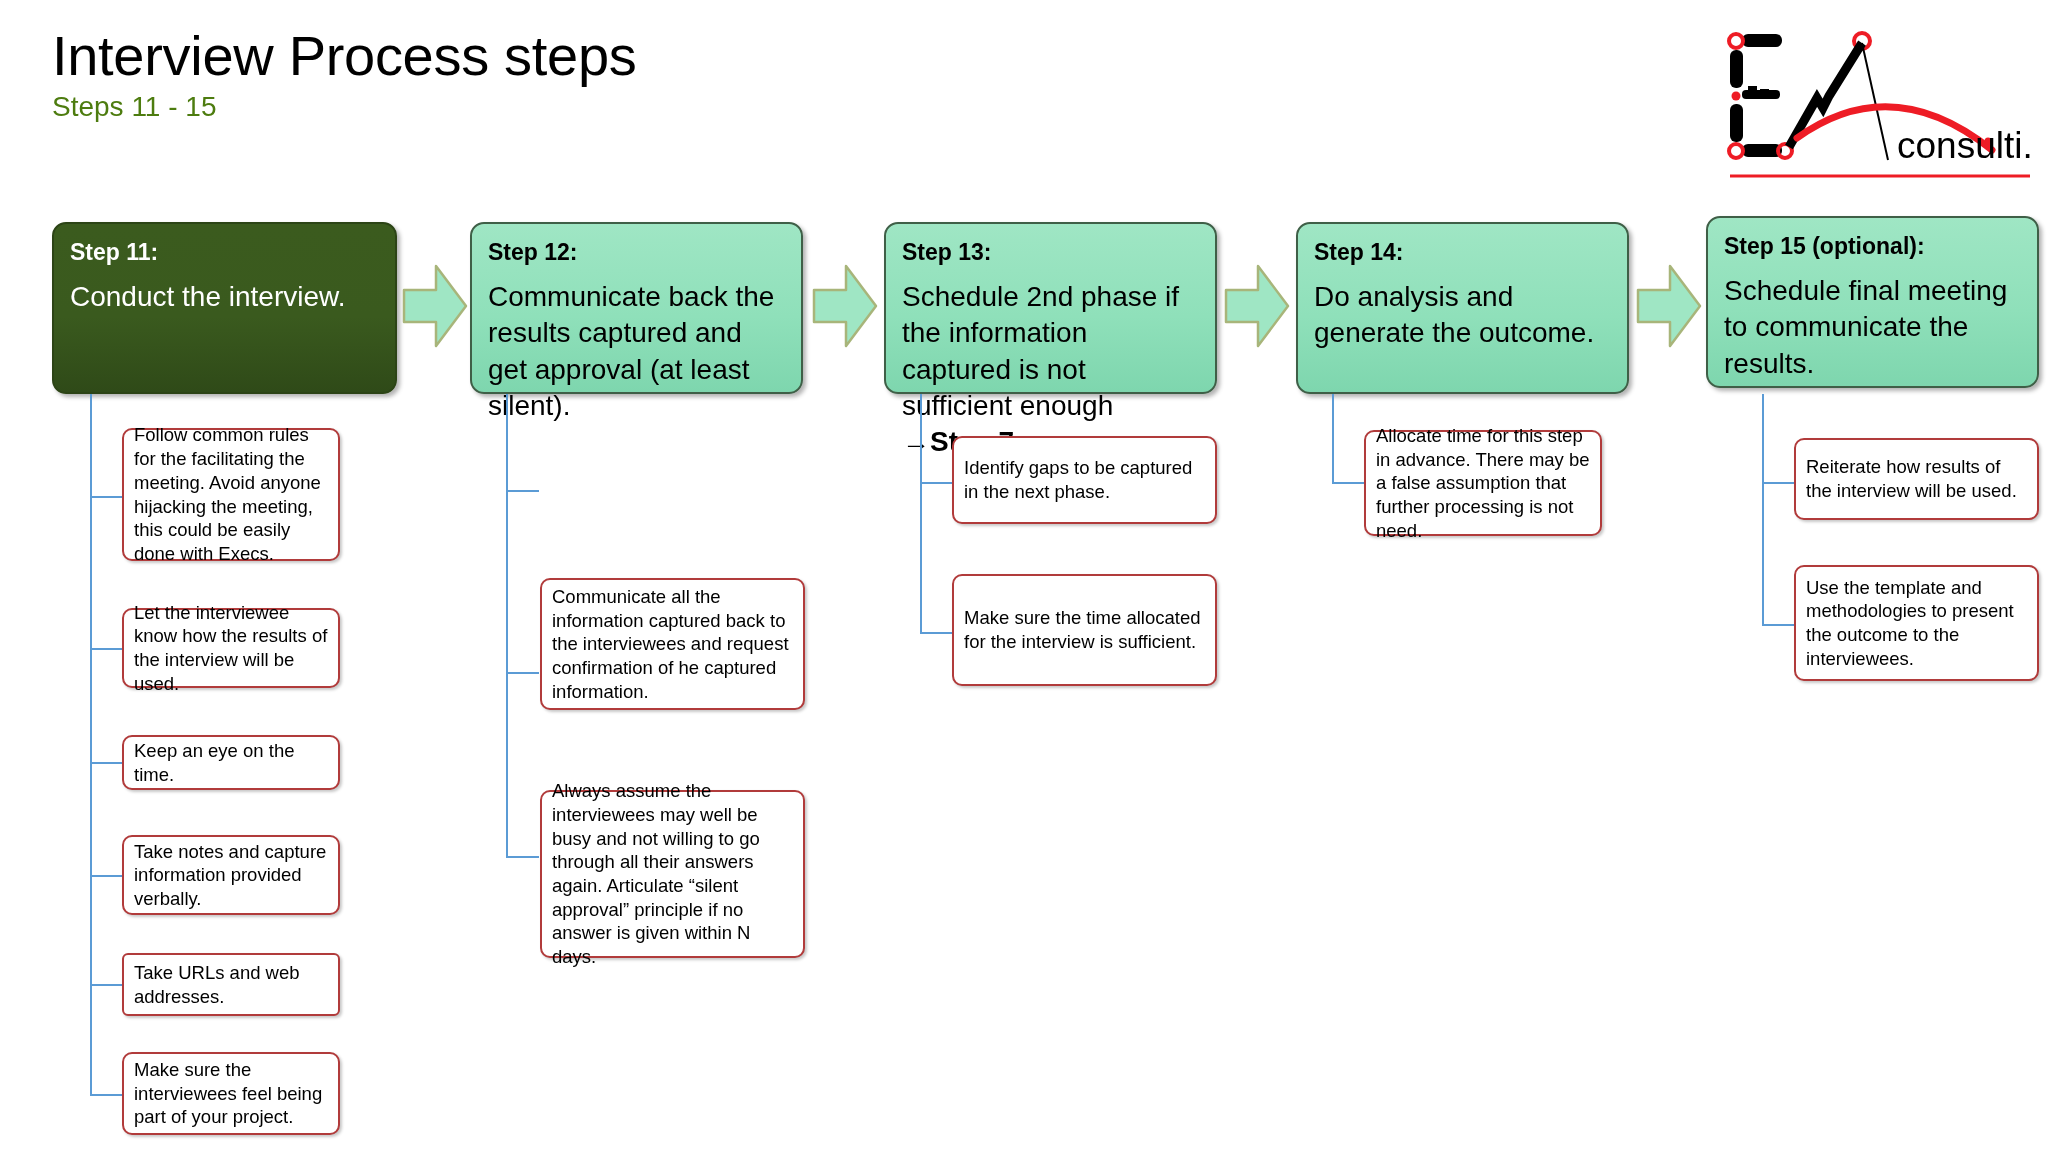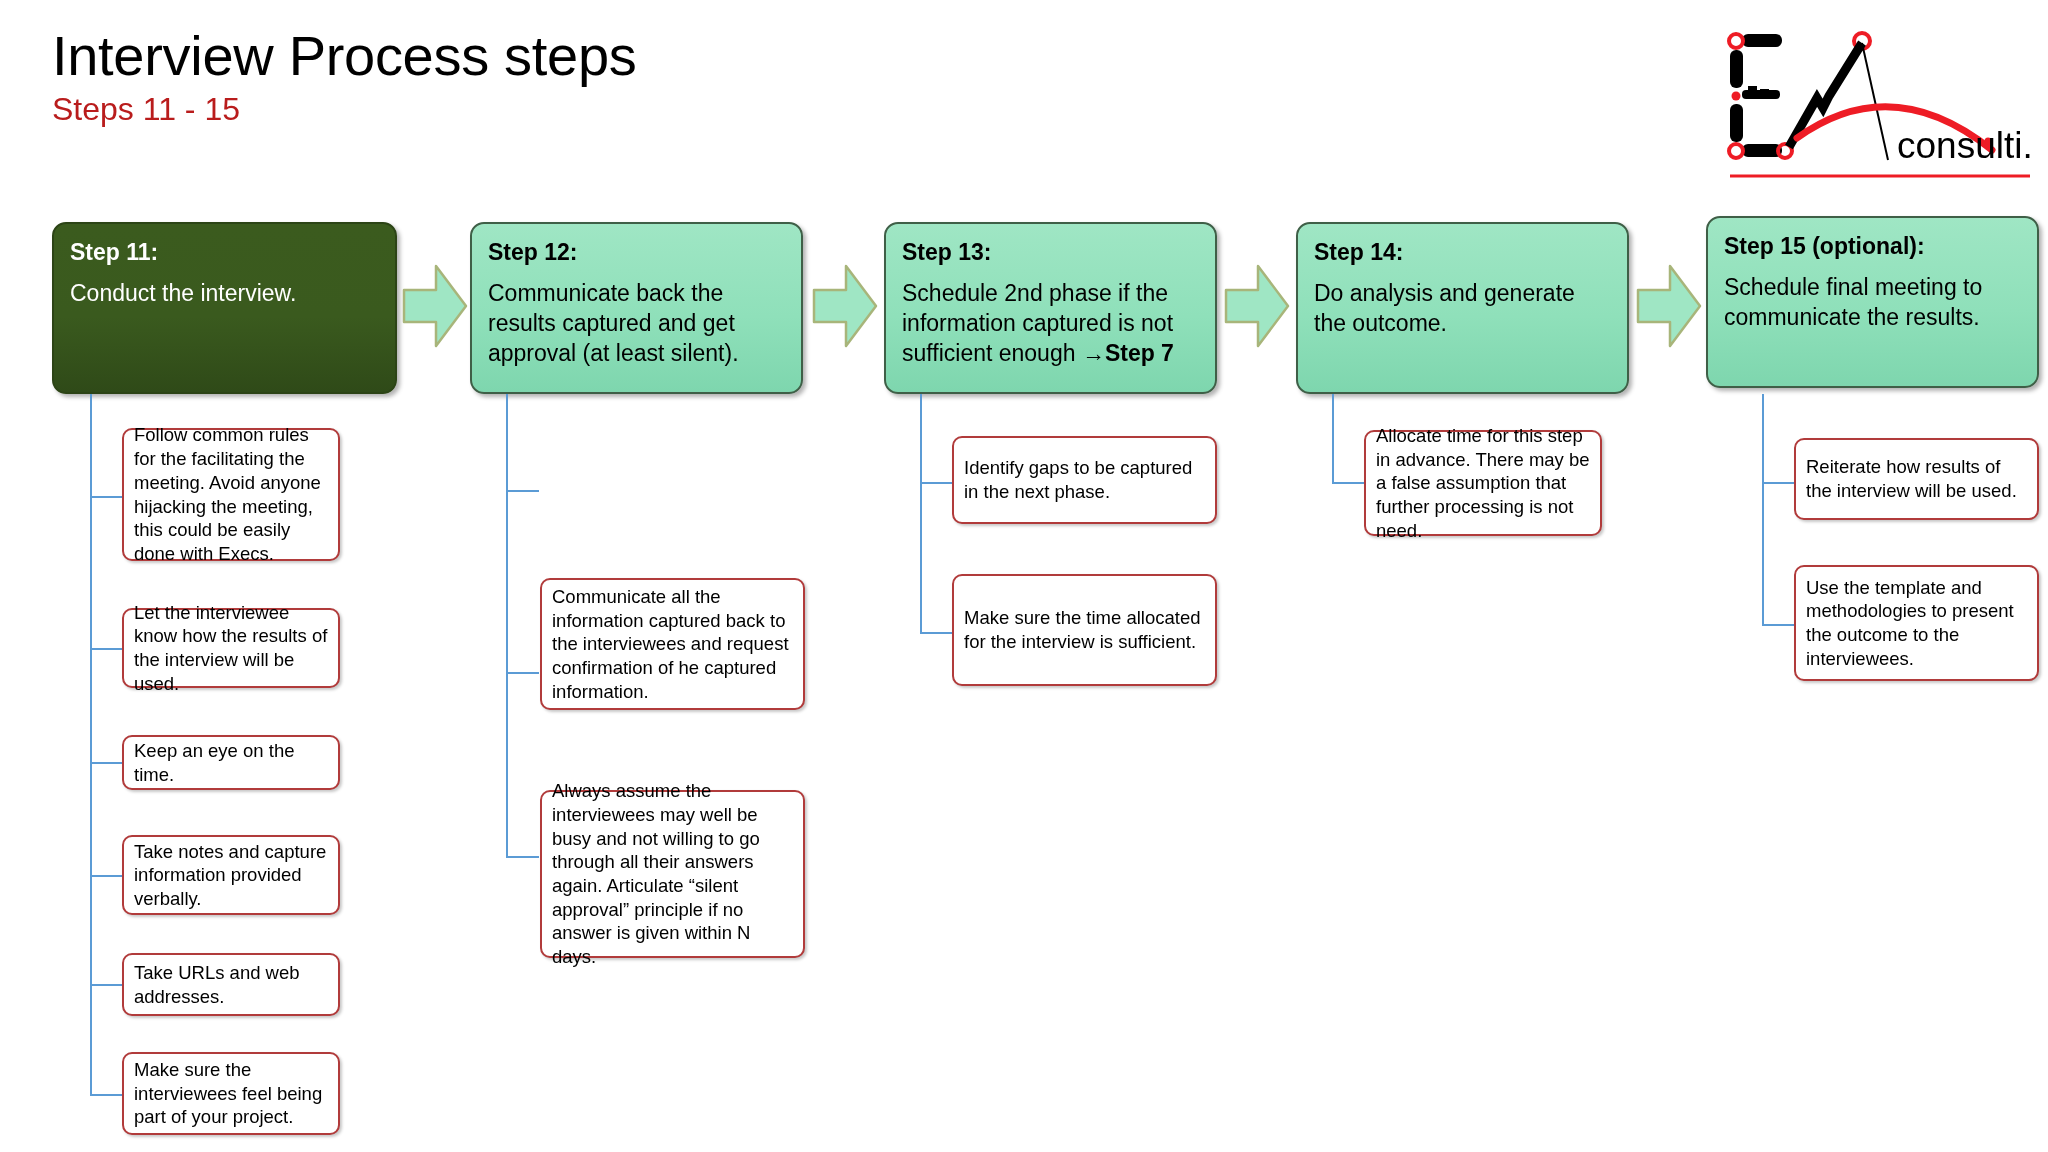--- a/index.html
+++ b/index.html
@@ -30,23 +30,23 @@
   }
   #page-title {
     font-size: 56px;
     font-weight: 400;
     color: #000000;
     line-height: 1.08;
     letter-spacing: -0.3px;
     white-space: nowrap;
   }
   #page-subtitle {
-    font-size: 32px;
+    font-size: 28px;
     font-weight: 400;
-    color: #b91c1c;
+    color: #4d7c0f;
     line-height: 1.1;
     margin-top: 6px;
     white-space: nowrap;
   }
 
   
   #logo {
     position: absolute;
     left: 1692px;
     top: 10px;
@@ -74,21 +74,21 @@
     color: #ffffff;
   }
   .step-head {
     font-size: 23px;
     font-weight: bold;
     line-height: 1.25;
     margin-bottom: 12px;
     white-space: nowrap;
   }
   .step-body {
-    font-size: 23px;
+    font-size: 28px;
     font-weight: 400;
     line-height: 1.30;
   }
   .step-body .bold { font-weight: bold; }
 
   
   .arrow {
     position: absolute;
     width: 66px;
     height: 96px;
@@ -224,21 +224,21 @@
     </div>
   <div class="note" style="left:122px; top:608px;  width:218px; height:80px;">
       <span>Let the interviewee know how the results of the interview will be used.</span>
     </div>
   <div class="note" style="left:122px; top:735px;  width:218px; height:55px;">
       <span>Keep an eye on the time.</span>
     </div>
   <div class="note" style="left:122px; top:835px;  width:218px; height:80px;">
       <span>Take notes and capture information provided verbally.</span>
     </div>
-  <div class="note" style="left:122px; top:953px;  width:218px; height:63px;">
+  <div class="note" style="left:122px; top:953px;  width:218px; height:63px;border-radius:6px;">
       <span>Take URLs and web addresses.</span>
     </div>
   <div class="note" style="left:122px; top:1052px; width:218px; height:83px;">
       <span>Make sure the interviewees feel being part of your project.</span>
     </div>
 
   <div class="conn-v" style="left:506px; top:394px; height:462px;"></div>
   <div class="conn-h" style="left:506px; top:490px; width:33px;"></div>
   <div class="conn-h" style="left:506px; top:672px; width:33px;"></div>
   <div class="conn-h" style="left:506px; top:856px; width:33px;"></div>

